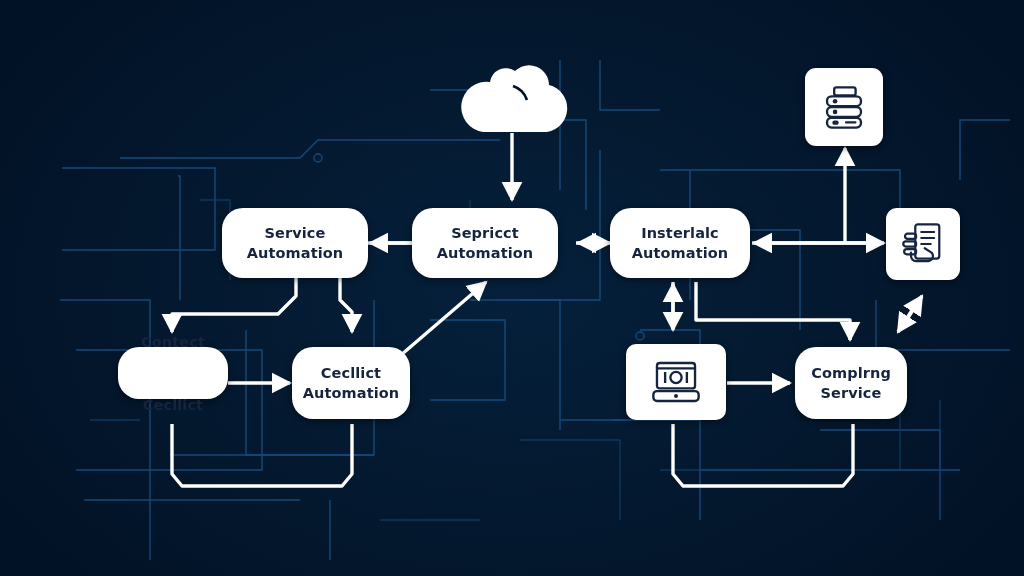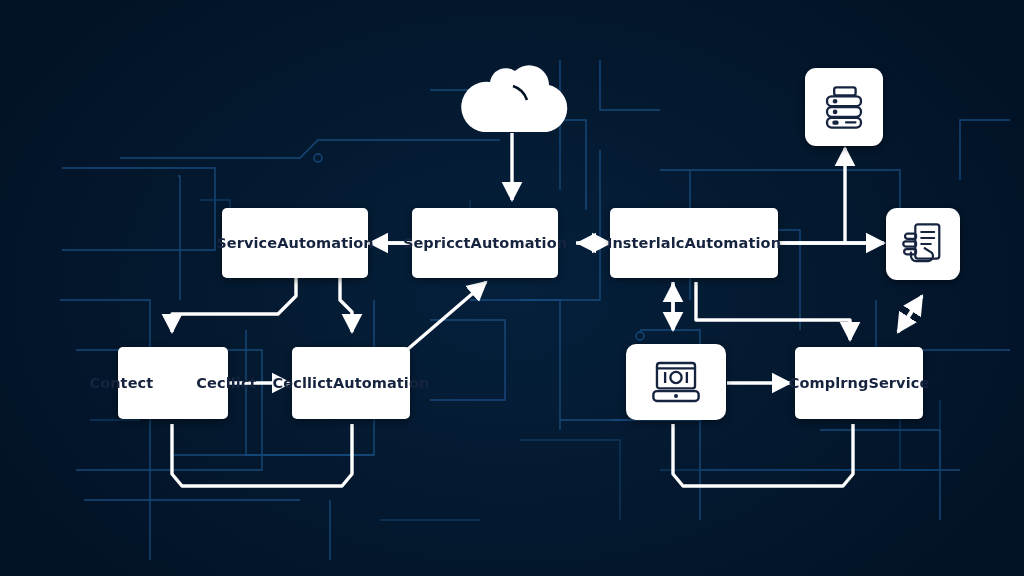--- a/index.html
+++ b/index.html
@@ -19,24 +19,24 @@
     position: absolute; inset: 0;
     width: 1024px; height: 576px;
   }
   #bg-circuit { z-index: 1; }
   #fg-links { z-index: 2; }
 
   .node {
     position: absolute;
     z-index: 3;
     background: #ffffff;
-    border-radius: 5px;
+    border-radius: 21px;
     box-shadow: 0 2px 7px rgba(0,0,0,.45);
     display: flex;
-    flex-direction: row;
+    flex-direction: column;
     align-items: center;
     justify-content: center;
     text-align: center;
     color: #16243f;
     font-weight: 700;
     font-size: 14.5px;
     line-height: 1.38;
     letter-spacing: .1px;
     padding: 4px 6px;
   }
@@ -162,21 +162,21 @@
   <div class="node" style="left:222px;top:208px;width:146px;height:70px;">
     <span>Service</span>
     <span class="l2">Automation</span>
   </div>
 
   <div class="node" style="left:412px;top:208px;width:146px;height:70px;">
     <span>Sepricct</span>
     <span class="l2">Automation</span>
   </div>
 
-  <div class="node" style="left:610px;top:208px;width:168px;height:70px;">
+  <div class="node" style="left:610px;top:208px;width:140px;height:70px;">
     <span>Insterlalc</span>
     <span class="l2">Automation</span>
   </div>
 
   <div class="icon-node" style="left:805px;top:68px;width:78px;height:78px;">
     <svg viewBox="0 0 56 56" width="50" height="50">
       <g fill="none" stroke="#16243f" stroke-width="2.6" stroke-linejoin="round">
         <rect x="17" y="6" width="24" height="9" rx="2.5"></rect>
         <rect x="9" y="16" width="38" height="11" rx="5"></rect>
         <rect x="9" y="28" width="38" height="11" rx="5"></rect>
@@ -195,21 +195,21 @@
         <path d="M22 5 H44 a3 3 0 0 1 3 3 V42 a3 3 0 0 1 -3 3 H22 a3 3 0 0 1 -3 -3 V8 a3 3 0 0 1 3 -3 z"></path>
         <path d="M26 14 H41 M26 21 H41 M26 28 H37"></path>
         <path d="M10 16 h7 a3 3 0 0 1 0 6 h-7 a3 3 0 0 1 0 -6 z"></path>
         <path d="M8 25 h9 a3 3 0 0 1 0 6 h-9 a3 3 0 0 1 0 -6 z"></path>
         <path d="M9 34 h8 a3 3 0 0 1 0 6 h-8 a3 3 0 0 1 0 -6 z"></path>
         <path d="M30 33 l8 5 a6 6 0 0 1 -4 10 H20 a6 6 0 0 1 -6 -6 v-4"></path>
       </g>
     </svg>
   </div>
 
-  <div class="node" style="left:118px;top:347px;width:110px;height:72px;gap:43px;">
+  <div class="node" style="left:118px;top:347px;width:110px;height:52px;gap:43px;">
     <span>Contect</span>
     <span class="l2">Cecllict</span>
   </div>
 
   <div class="node" style="left:292px;top:347px;width:118px;height:72px;">
     <span>Cecllict</span>
     <span class="l2">Automation</span>
   </div>
 
   <div class="icon-node" style="left:626px;top:344px;width:100px;height:76px;border-radius:10px;">
@@ -218,18 +218,18 @@
         <rect x="11" y="4" width="42" height="28" rx="3"></rect>
         <path d="M11 10 H53"></path>
         <rect x="7" y="35" width="50" height="11" rx="4"></rect>
         <circle cx="32" cy="20" r="6.2"></circle>
         <path d="M20 14 V26 M44 14 V26"></path>
       </g>
       <circle cx="32" cy="40.5" r="2.2" fill="#16243f"></circle>
     </svg>
   </div>
 
-  <div class="node" style="left:795px;top:347px;width:128px;height:72px;">
+  <div class="node" style="left:795px;top:347px;width:112px;height:72px;">
     <span>Complrng</span>
     <span class="l2">Service</span>
   </div>
 
 </div>
 
 </body></html>

